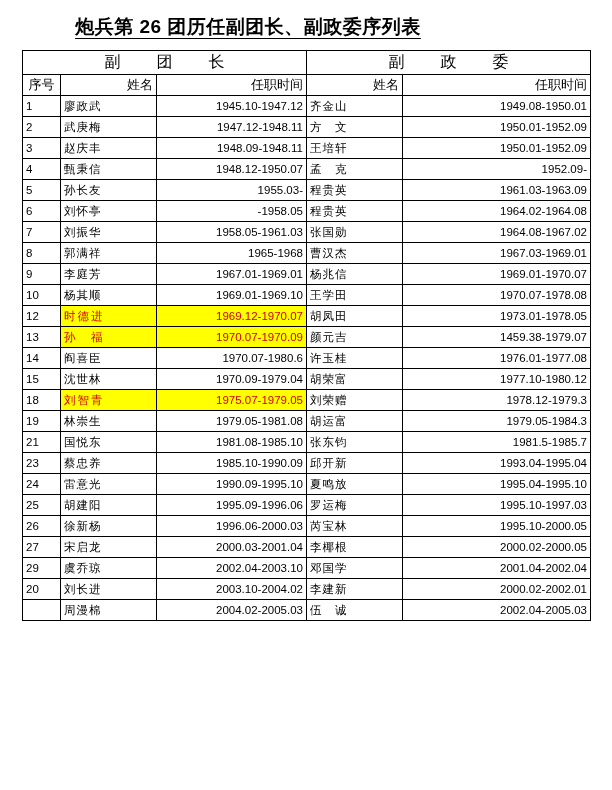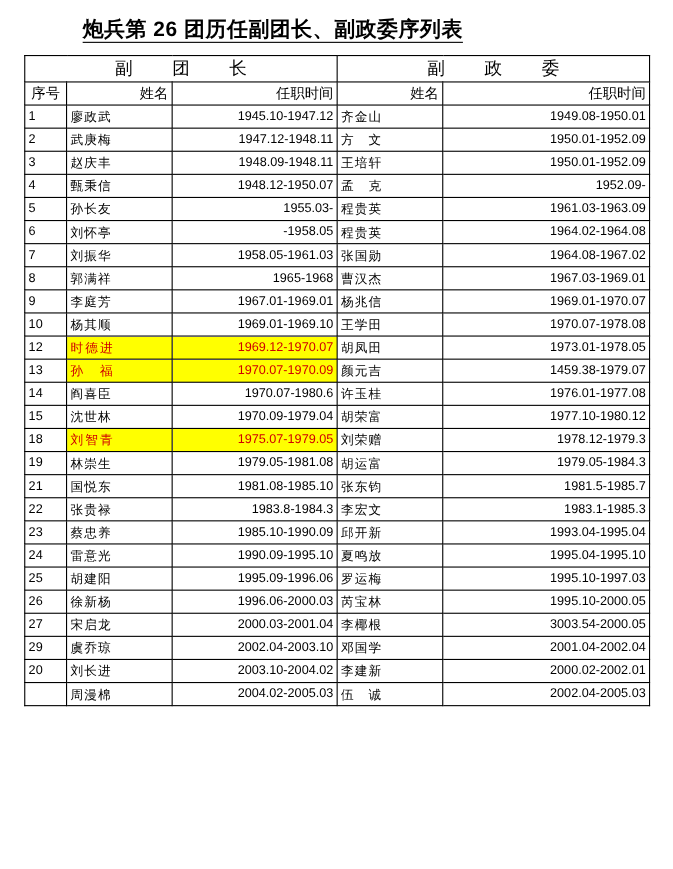--- a/index.html
+++ b/index.html
@@ -224,27 +224,20 @@
           <td class="tm">1979.05-1984.3</td>
         </tr>
         <tr>
           <td class="seq">21</td>
           <td class="nm">国悦东</td>
           <td class="tm">1981.08-1985.10</td>
           <td class="nm">张东钧</td>
           <td class="tm">1981.5-1985.7</td>
         </tr>
         <tr>
-          <td class="seq">22</td>
-          <td class="nm">张贵禄</td>
-          <td class="tm">1983.8-1984.3</td>
-          <td class="nm">李宏文</td>
-          <td class="tm">1983.1-1985.3</td>
-        </tr>
-        <tr>
           <td class="seq">23</td>
           <td class="nm">蔡忠养</td>
           <td class="tm">1985.10-1990.09</td>
           <td class="nm">邱开新</td>
           <td class="tm">1993.04-1995.04</td>
         </tr>
         <tr>
           <td class="seq">24</td>
           <td class="nm">雷意光</td>
           <td class="tm">1990.09-1995.10</td>
@@ -263,21 +256,21 @@
           <td class="nm">徐新杨</td>
           <td class="tm">1996.06-2000.03</td>
           <td class="nm">芮宝林</td>
           <td class="tm">1995.10-2000.05</td>
         </tr>
         <tr>
           <td class="seq">27</td>
           <td class="nm">宋启龙</td>
           <td class="tm">2000.03-2001.04</td>
           <td class="nm">李椰根</td>
-          <td class="tm">3003.54-2000.05</td>
+          <td class="tm">2000.02-2000.05</td>
         </tr>
         <tr>
           <td class="seq">29</td>
           <td class="nm">虞乔琼</td>
           <td class="tm">2002.04-2003.10</td>
           <td class="nm">邓国学</td>
           <td class="tm">2001.04-2002.04</td>
         </tr>
         <tr>
           <td class="seq">20</td>

